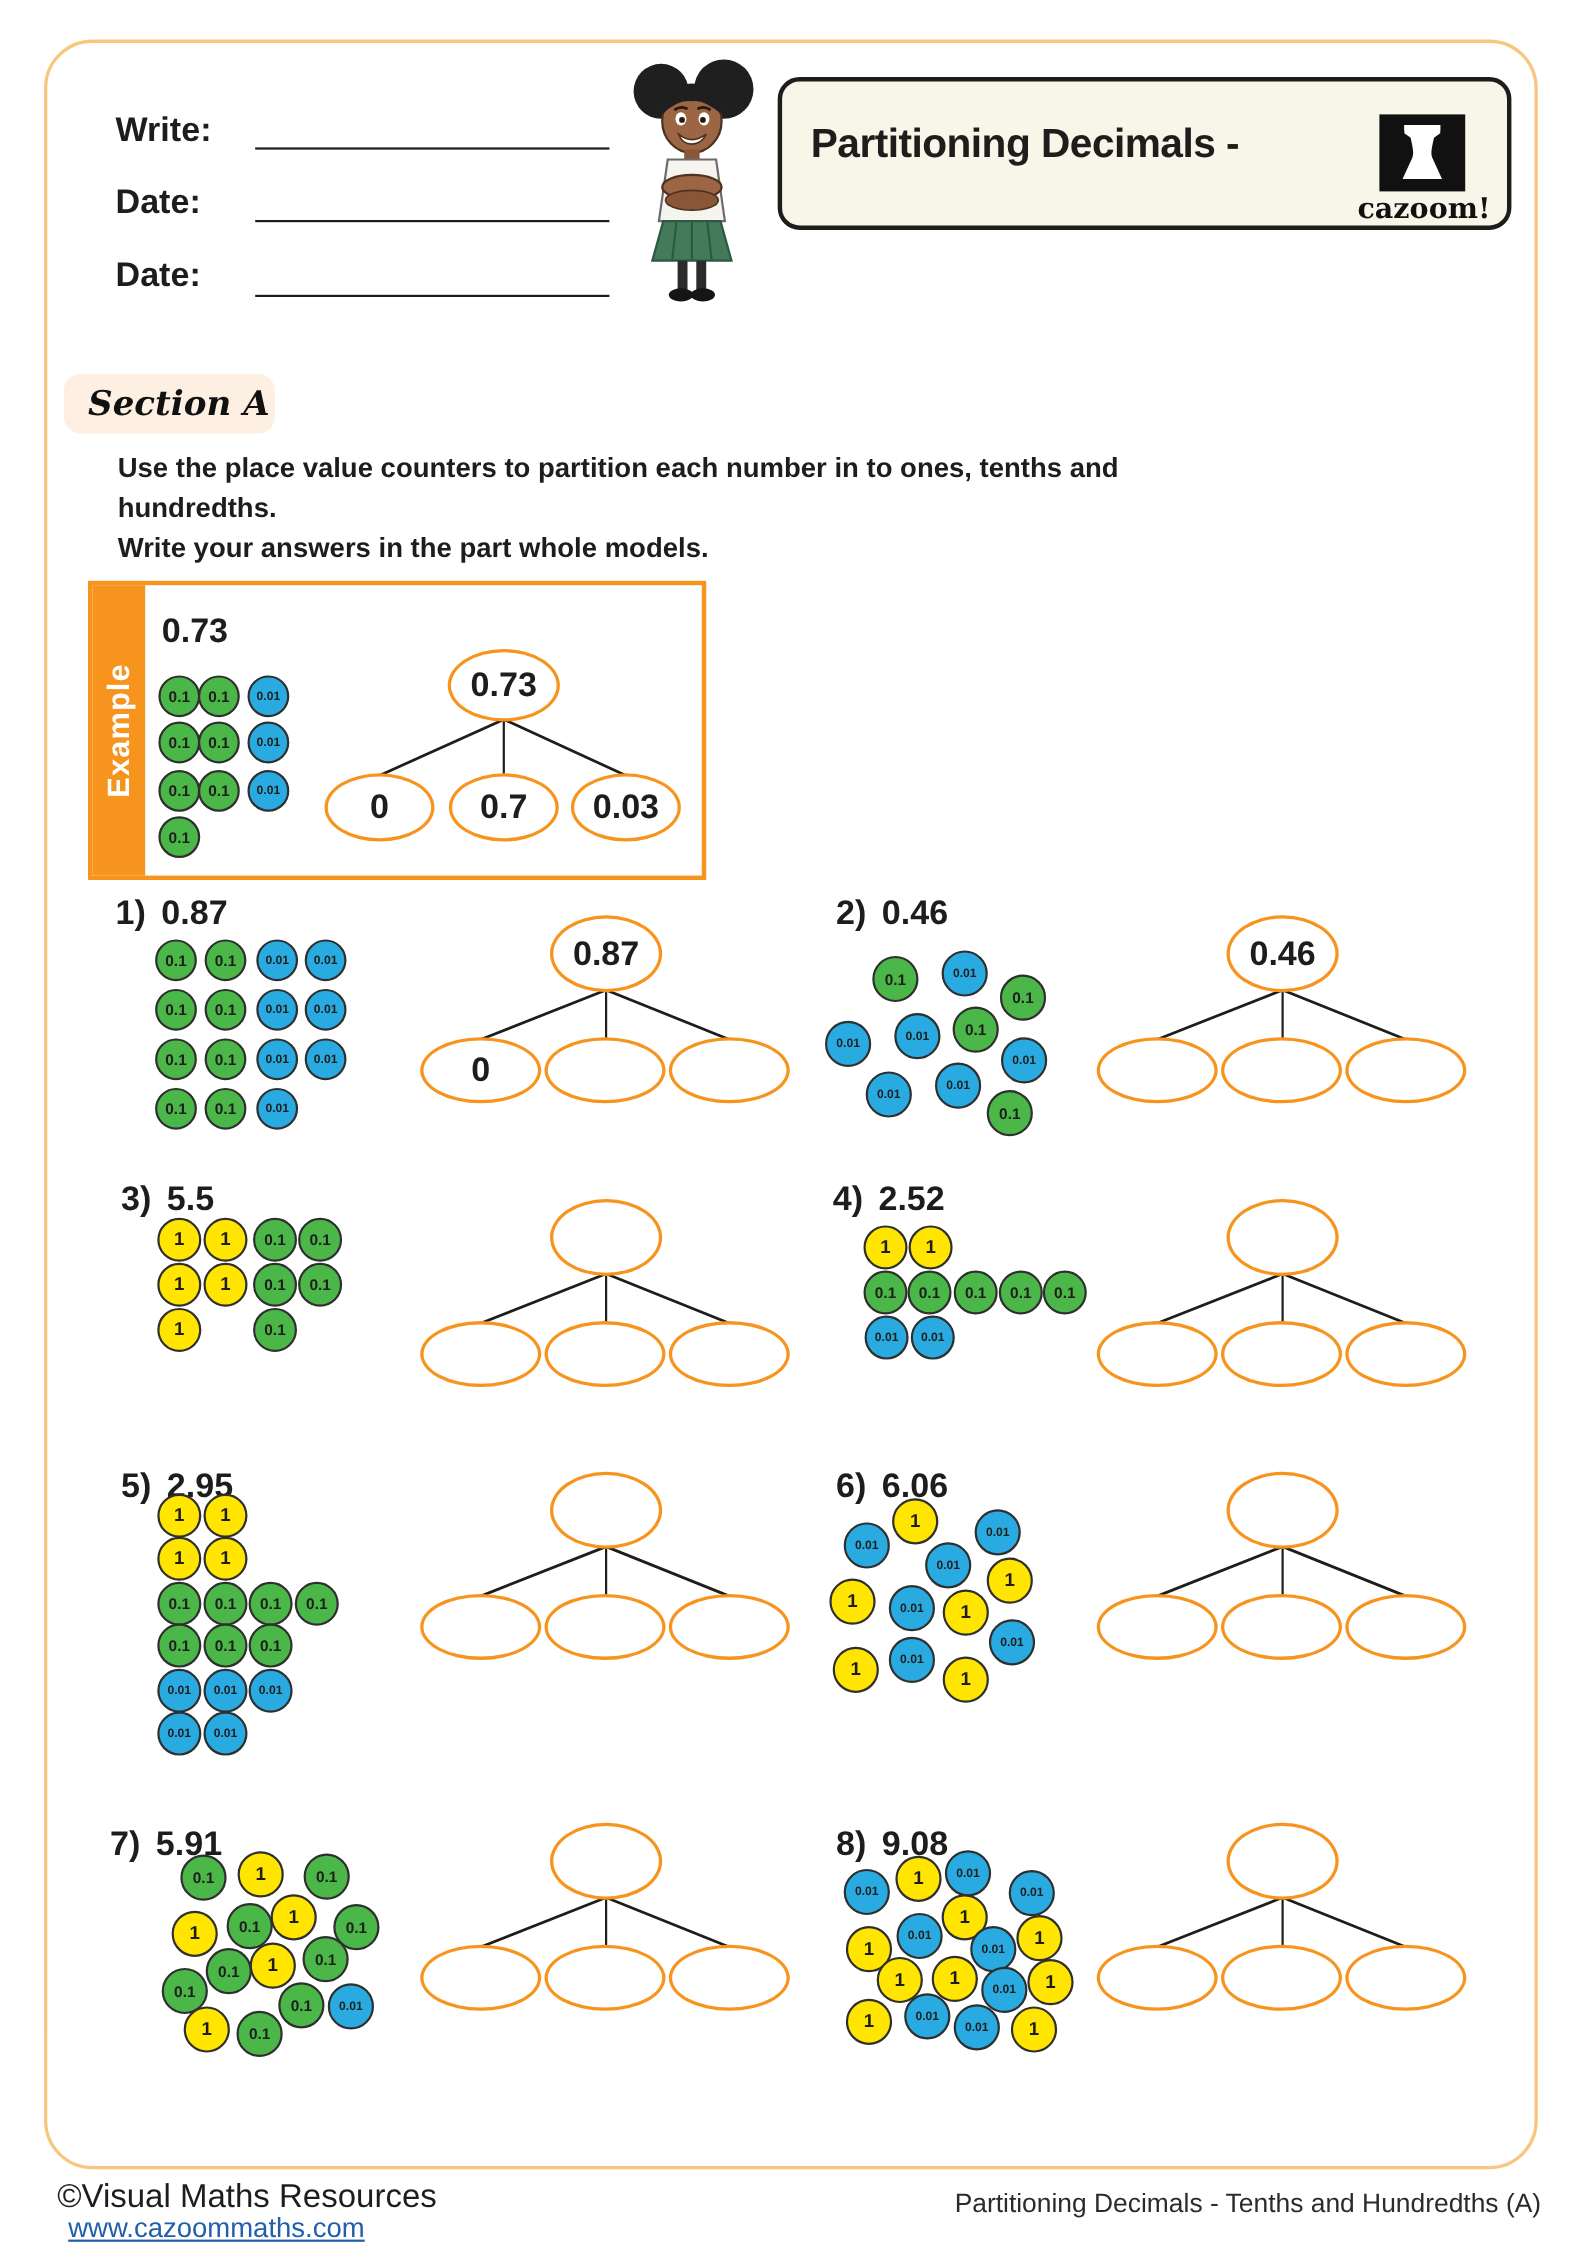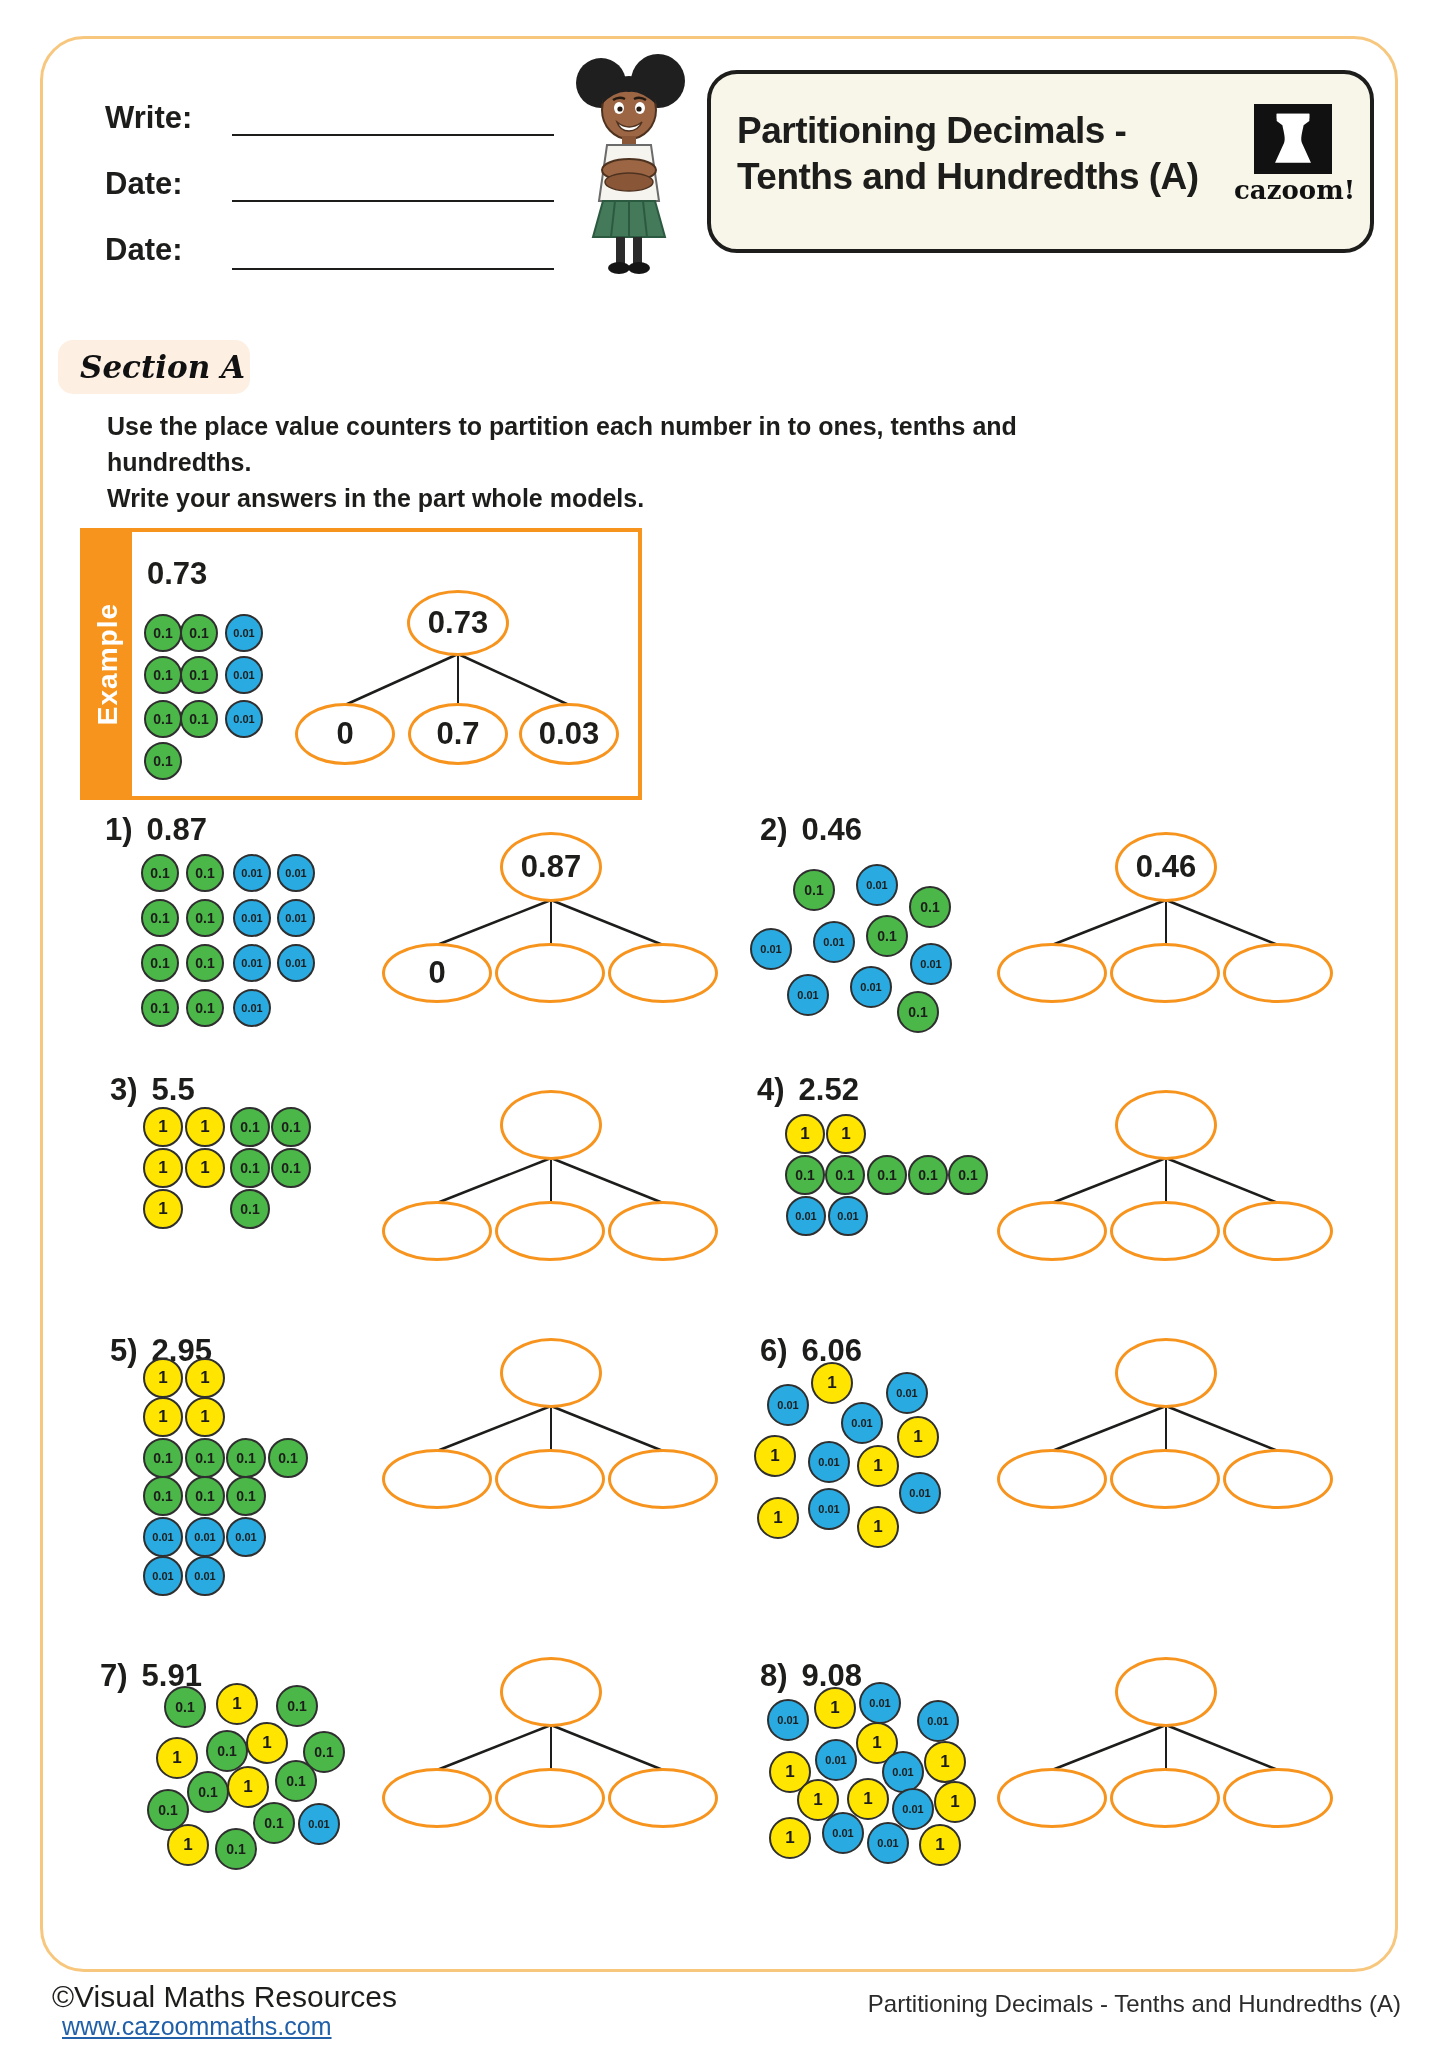--- a/index.html
+++ b/index.html
@@ -7,22 +7,22 @@
   #page{position:relative;width:1449px;height:2048px;background:#ffffff;
         font-family:"Liberation Sans",sans-serif;overflow:hidden;color:#1d1d1b;}
   .page-border{position:absolute;left:40px;top:36px;width:1352px;height:1930px;
         border:3px solid var(--color-page_border,#F7C77E);border-radius:44px;pointer-events:none;}
 
   
   .hdr-label{position:absolute;left:105px;font-weight:bold;font-size:31px;}
   .hdr-line{position:absolute;left:232px;width:322px;height:0;border-bottom:2px solid #1d1d1b;}
 
   
-  .title-box{position:absolute;left:707px;top:70px;width:667px;height:183px;box-sizing:border-box;
-        background:var(--color-title_box_bg,#F8F5E9);border:4px solid #1d1d1b;border-radius:30px;}
+  .title-box{position:absolute;left:707px;top:70px;width:667px;height:139px;box-sizing:border-box;
+        background:var(--color-title_box_bg,#F8F5E9);border:4px solid #1d1d1b;border-radius:20px;}
   .title-text{position:absolute;left:26px;top:34px;font-weight:bold;font-size:37px;line-height:46px;
         letter-spacing:-0.5px;color:#1d1d1b;}
   .logo{position:absolute;right:18px;top:30px;width:118px;text-align:center;}
   .logo-square{width:78px;height:70px;background:#111;margin:0 auto;display:flex;align-items:center;justify-content:center;}
   .logo-text{font-family:"DejaVu Serif",serif;font-weight:bold;font-size:26px;color:#111;margin-top:1px;}
 
   
   .section-badge{position:absolute;left:58px;top:340px;width:192px;height:54px;box-sizing:border-box;
         background:var(--color-section_bg,#FDEFE2);border-radius:15px;display:flex;align-items:center;
         padding-left:22px;font-family:"DejaVu Serif",serif;font-style:italic;font-weight:bold;
@@ -103,21 +103,20 @@
     <path d="M45,151 L41,187 M59,151 L59,187 M73,151 L77,187" stroke="#2c5a40" stroke-width="2" fill="none"></path>
     <rect x="46" y="187" width="9" height="28" fill="#2b2b2b"></rect>
     <rect x="63" y="187" width="9" height="28" fill="#2b2b2b"></rect>
     <ellipse cx="49" cy="218" rx="11" ry="6" fill="#151515"></ellipse>
     <ellipse cx="69" cy="218" rx="11" ry="6" fill="#151515"></ellipse>
   </svg>
 
   <div class="title-box">
     <div class="title-text">
       <div>Partitioning Decimals -</div>
-      <div>Tenths and Hundredths (A)</div>
     </div>
     <div class="logo">
       <div class="logo-square">
         <svg width="62" height="58" viewBox="0 0 76 70">
           <path d="M18,4 L58,4 L58,13 L51,18 C49,28 47,34 49,40 L60,64 L16,64 L27,40 C29,34 27,28 25,18 L18,13 Z" fill="#ffffff"></path>
           <path d="M18,4 L58,4 L58,10 L18,10 Z" fill="#ffffff"></path>
         </svg>
       </div>
       <div class="logo-text">cazoom!</div>
     </div>

